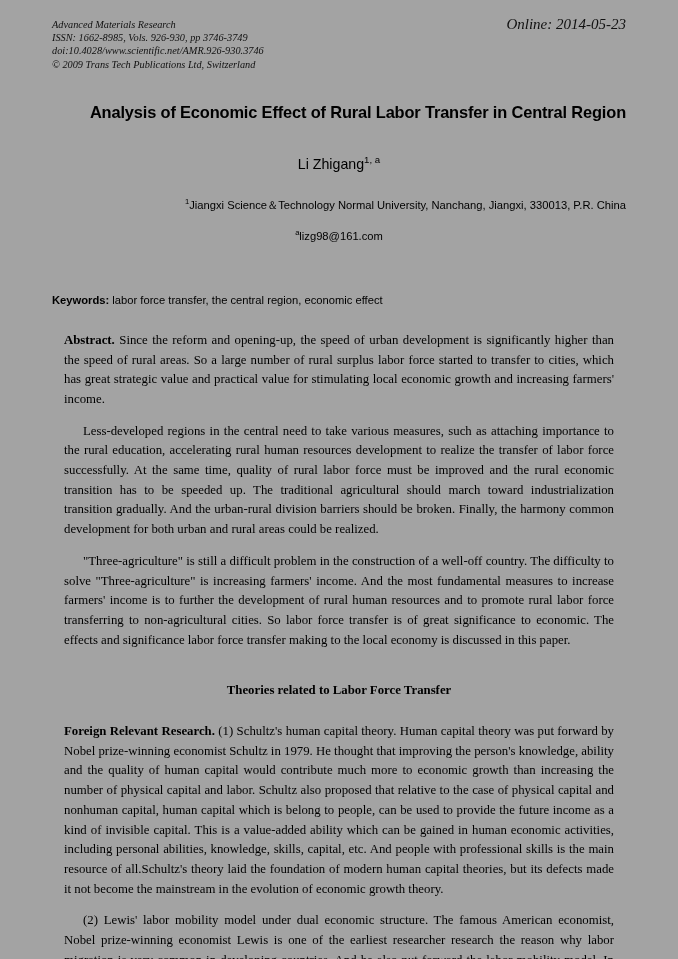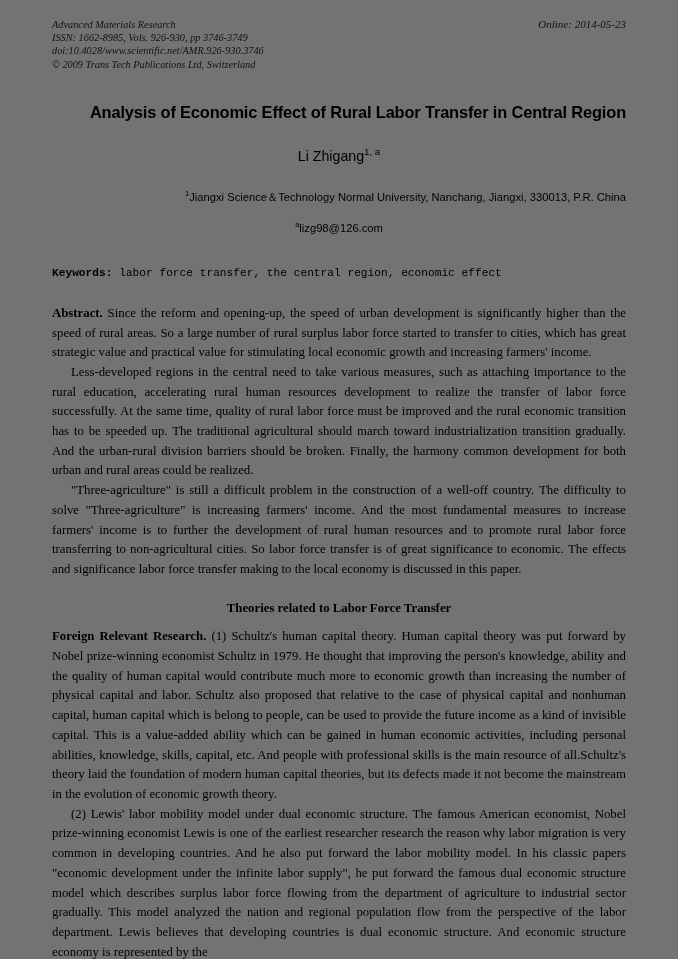--- a/index.html
+++ b/index.html
@@ -13,57 +13,57 @@
     font-family: "Liberation Serif", "DejaVu Serif", serif;
     color: #000000;
     overflow: hidden;
   }
   .page {
     position: relative;
     width: 678px;
     height: 959px;
     box-sizing: border-box;
     padding: 18px 52px 0 52px;
-    background: #737373;
+    background: #a3a3a3;
   }
 
   
   .masthead {
     position: relative;
     font-style: italic;
     font-size: 10.3px;
     line-height: 13.2px;
     color: #111;
   }
   .masthead .line { white-space: nowrap; }
   .masthead .online {
     position: absolute;
     right: 0;
     top: 0;
     font-style: italic;
-    font-size: 11px;
+    font-size: 15px;
   }
 
   
   .title {
     font-family: "Liberation Sans", "DejaVu Sans", sans-serif;
     font-weight: bold;
     font-size: 16.4px;
     text-align: right;
     margin-top: 32px;
     letter-spacing: -0.15px;
     color: #000;
   }
 
   
   .author {
     font-family: "Liberation Sans", "DejaVu Sans", sans-serif;
     font-size: 14.2px;
     text-align: center;
-    margin-top: 26px;
+    margin-top: 34px;
   }
   .affil {
     font-family: "Liberation Sans", "DejaVu Sans", sans-serif;
     font-size: 11.2px;
     text-align: right;
     margin-top: 26px;
   }
   .email {
     font-family: "Liberation Sans", "DejaVu Sans", sans-serif;
     font-size: 11.2px;
@@ -71,37 +71,37 @@
     margin-top: 17px;
   }
   sup {
     font-size: 0.68em;
     vertical-align: super;
     line-height: 0;
   }
 
   
   .keywords {
-    font-family: Liberation Mono, monospace;
+    font-family: Liberation Sans, sans-serif;
     font-size: 11.2px;
-    margin-top: 33px;
+    margin-top: 52px;
     text-align: left;
   }
   .keywords b { font-weight: bold; }
 
   
   .body-text {
     margin-top: 25px;
     font-size: 12.8px;
     line-height: 19.7px;
     text-align: justify;
     text-justify: inter-word;
   }
   p.para {
-    margin: 0;
+    margin: 12px;
     text-indent: 0;
   }
   p.para.indent { text-indent: 19px; }
   .sec-head {
     font-weight: bold;
     font-size: 12.8px;
     margin: 0;
     padding-top: 19px;
     padding-bottom: 9px;
     text-align: center;
@@ -120,21 +120,21 @@
     <div class="line">© 2009 Trans Tech Publications Ltd, Switzerland</div>
     <div class="online">Online: 2014-05-23</div>
   </div>
 
   <div class="title">Analysis of Economic Effect of Rural Labor Transfer in Central Region</div>
 
   <div class="author"><span>Li Zhigang</span><sup>1, a</sup></div>
 
   <div class="affil"><sup>1</sup><span>Jiangxi Science＆Technology Normal University, Nanchang, Jiangxi, 330013, P.R. China</span></div>
 
-  <div class="email"><sup>a</sup><span>lizg98@126.com</span></div>
+  <div class="email"><sup>a</sup><span>lizg98@161.com</span></div>
 
   <div class="keywords"><b>Keywords:</b> <span>labor force transfer, the central region, economic effect</span></div>
 
   <div class="body-text">
 
     <p class="para"><span class="lead">Abstract.</span> <span>Since the reform and opening-up, the speed of urban development is significantly higher than the speed of rural areas. So a large number of rural surplus labor force started to transfer to cities, which has great strategic value and practical value for stimulating local economic growth and increasing farmers' income.</span></p>
 
     <p class="para indent">Less-developed regions in the central need to take various measures, such as attaching importance to the rural education, accelerating rural human resources development to realize the transfer of labor force successfully. At the same time, quality of rural labor force must be improved and the rural economic transition has to be speeded up. The traditional agricultural should march toward industrialization transition gradually. And the urban-rural division barriers should be broken. Finally, the harmony common development for both urban and rural areas could be realized.</p>
 
     <p class="para indent">"Three-agriculture" is still a difficult problem in the construction of a well-off country. The difficulty to solve "Three-agriculture" is increasing farmers' income. And the most fundamental measures to increase farmers' income is to further the development of rural human resources and to promote rural labor force transferring to non-agricultural cities. So labor force transfer is of great significance to economic. The effects and significance labor force transfer making to the local economy is discussed in this paper.</p>

